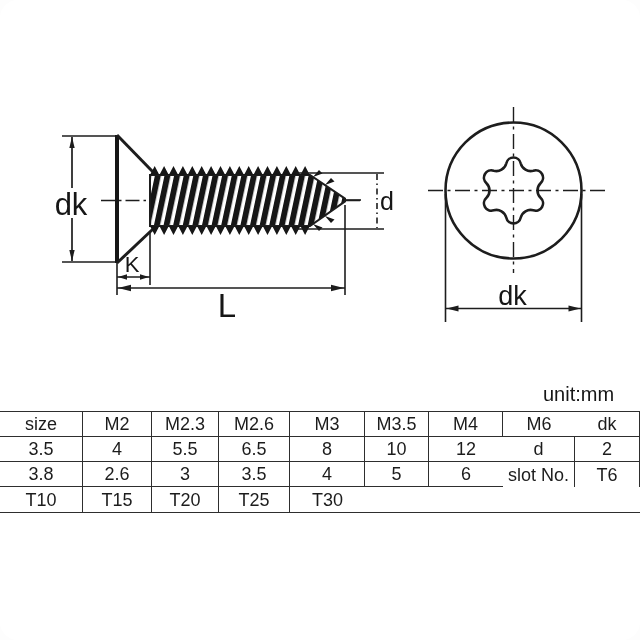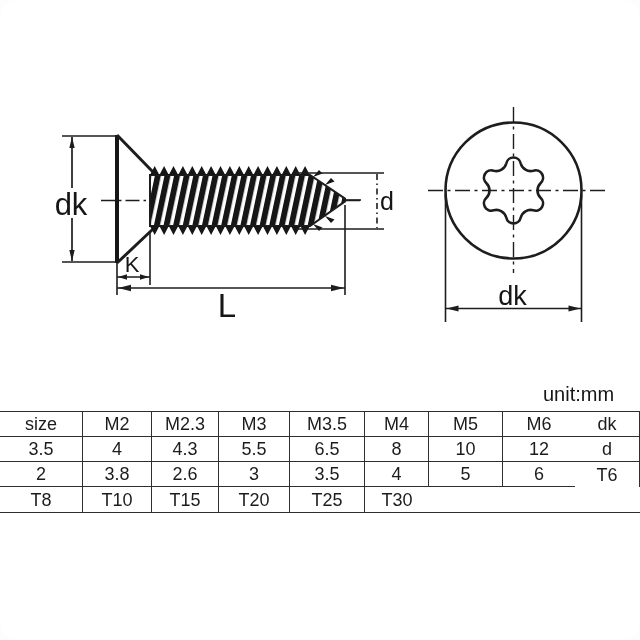--- a/index.html
+++ b/index.html
@@ -131,48 +131,47 @@
     </g>
   </svg>
 
   <div class="unit-label">unit:mm</div>
 
   <div class="spec-table">
 
     <div class="cell br bb">size</div>
     <div class="cell br bb">M2</div>
     <div class="cell br bb">M2.3</div>
+    <div class="cell br bb">M2.6</div>
     <div class="cell br bb">M3</div>
     <div class="cell br bb">M3.5</div>
     <div class="cell br bb">M4</div>
-    <div class="cell br bb">M5</div>
     <div class="cell bb">M6</div>
 
     <div class="cell br bb">dk</div>
     <div class="cell br bb">3.5</div>
     <div class="cell br bb">4</div>
-    <div class="cell br bb">4.3</div>
     <div class="cell br bb">5.5</div>
     <div class="cell br bb">6.5</div>
     <div class="cell br bb">8</div>
     <div class="cell br bb">10</div>
     <div class="cell bb">12</div>
 
     <div class="cell br bb">d</div>
     <div class="cell br bb">2</div>
     <div class="cell br bb">3.8</div>
     <div class="cell br bb">2.6</div>
     <div class="cell br bb">3</div>
     <div class="cell br bb">3.5</div>
     <div class="cell br bb">4</div>
     <div class="cell br bb">5</div>
     <div class="cell bb">6</div>
 
+    <div class="cell br">slot No.</div>
     <div class="cell br">T6</div>
-    <div class="cell br">T8</div>
     <div class="cell br">T10</div>
     <div class="cell br">T15</div>
     <div class="cell br">T20</div>
     <div class="cell br">T25</div>
     <div class="cell">T30</div>
   </div>
 
 </div>
 
 </body></html>

